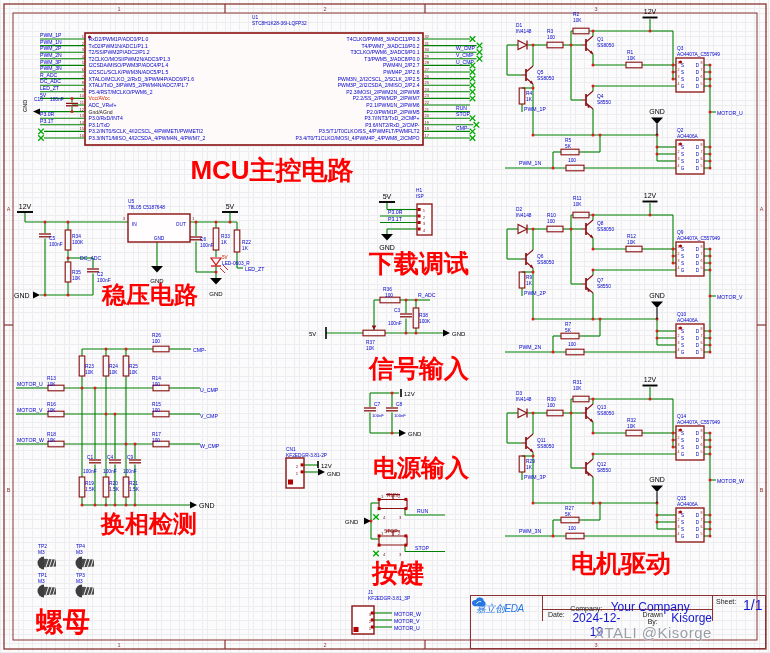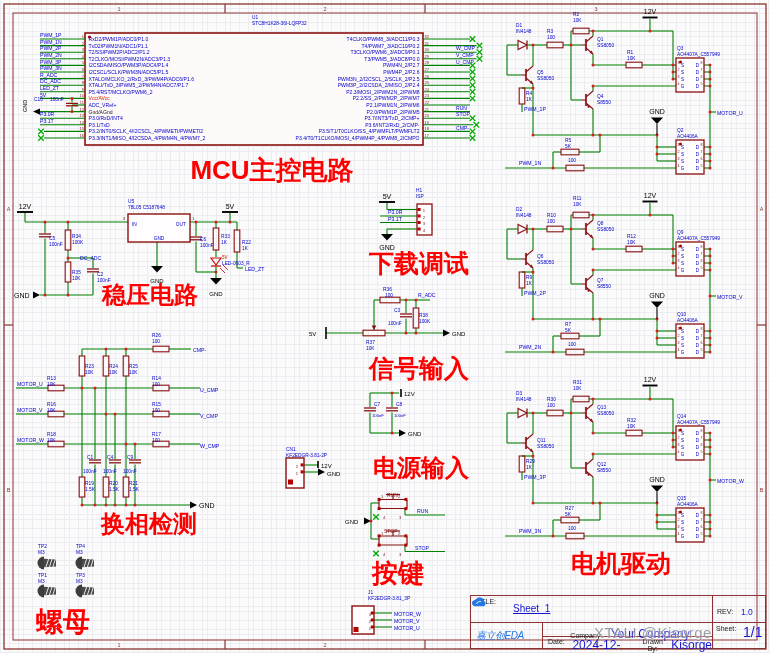--- a/index.html
+++ b/index.html
@@ -1110,30 +1110,20 @@
         <text x="63" y="631" font-size="27" fill="#ff0000" text-anchor="middle" font-weight="bold">螺母</text>
         <text x="419" y="272" font-size="25" fill="#ff0000" text-anchor="middle" font-weight="bold">下载调试</text>
         <text x="419" y="377" font-size="25" fill="#ff0000" text-anchor="middle" font-weight="bold">信号输入</text>
         <text x="421" y="476" font-size="24" fill="#ff0000" text-anchor="middle" font-weight="bold">电源输入</text>
         <text x="398" y="582" font-size="26" fill="#ff0000" text-anchor="middle" font-weight="bold">按键</text>
         <text x="621" y="572" font-size="25" fill="#ff0000" text-anchor="middle" font-weight="bold">电机驱动</text>
       </g>
     </svg>
 
   <div class="tb">
-    <div class="tb-row1">
-      <div class="tb-title-cell">
-        <span class="tb-label tb-title-label">TITLE:</span>
-        <span class="tb-title-val">Sheet_1</span>
-      </div>
-      <div class="tb-rev-cell">
-        <span class="tb-label tb-rev-label">REV:</span>
-        <span class="tb-rev-val">1.0</span>
-      </div>
-    </div>
     <div class="tb-row2">
       <div class="tb-logo-cell">
         <svg width="16" height="12" viewBox="0 0 16 12">
           <path d="M4.2 10.2a3.1 3.1 0 1 1 .6-6.1A4.2 4.2 0 0 1 12.9 5a2.7 2.7 0 0 1-.7 5.2H4.2z" fill="#2577e3"></path>
           <path d="M5.5 7.8c.8-1.8 2.6-2.6 4.4-2.2" stroke="#fff" stroke-width="1" fill="none"></path>
         </svg>
         <span class="brand">嘉立创EDA</span>
       </div>
       <div class="tb-mid-cell">
         <div class="tb-mid-top">

